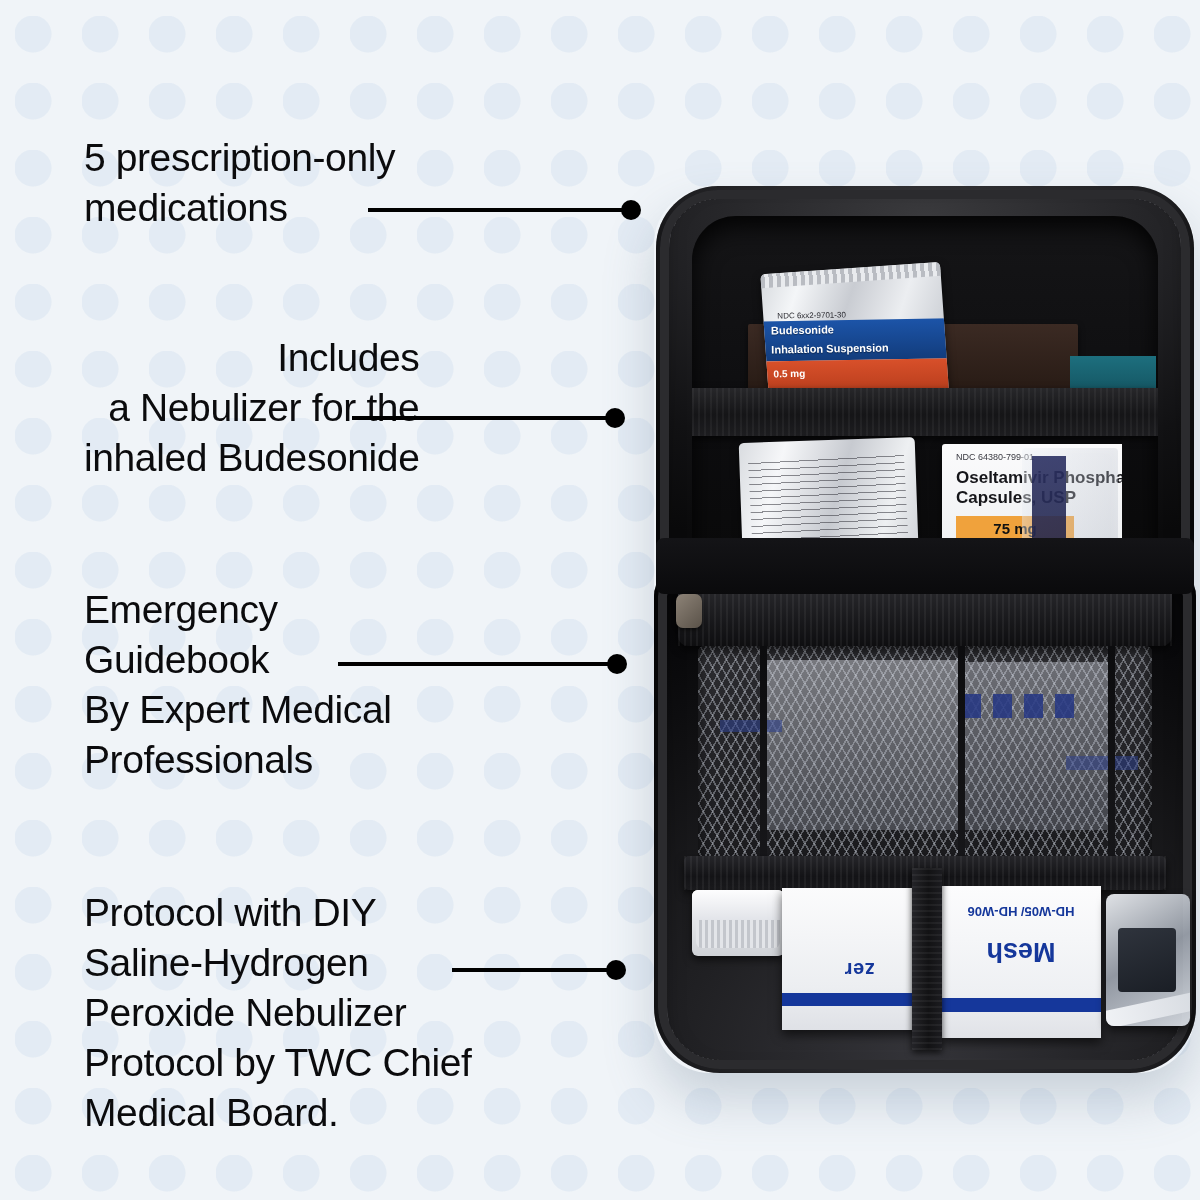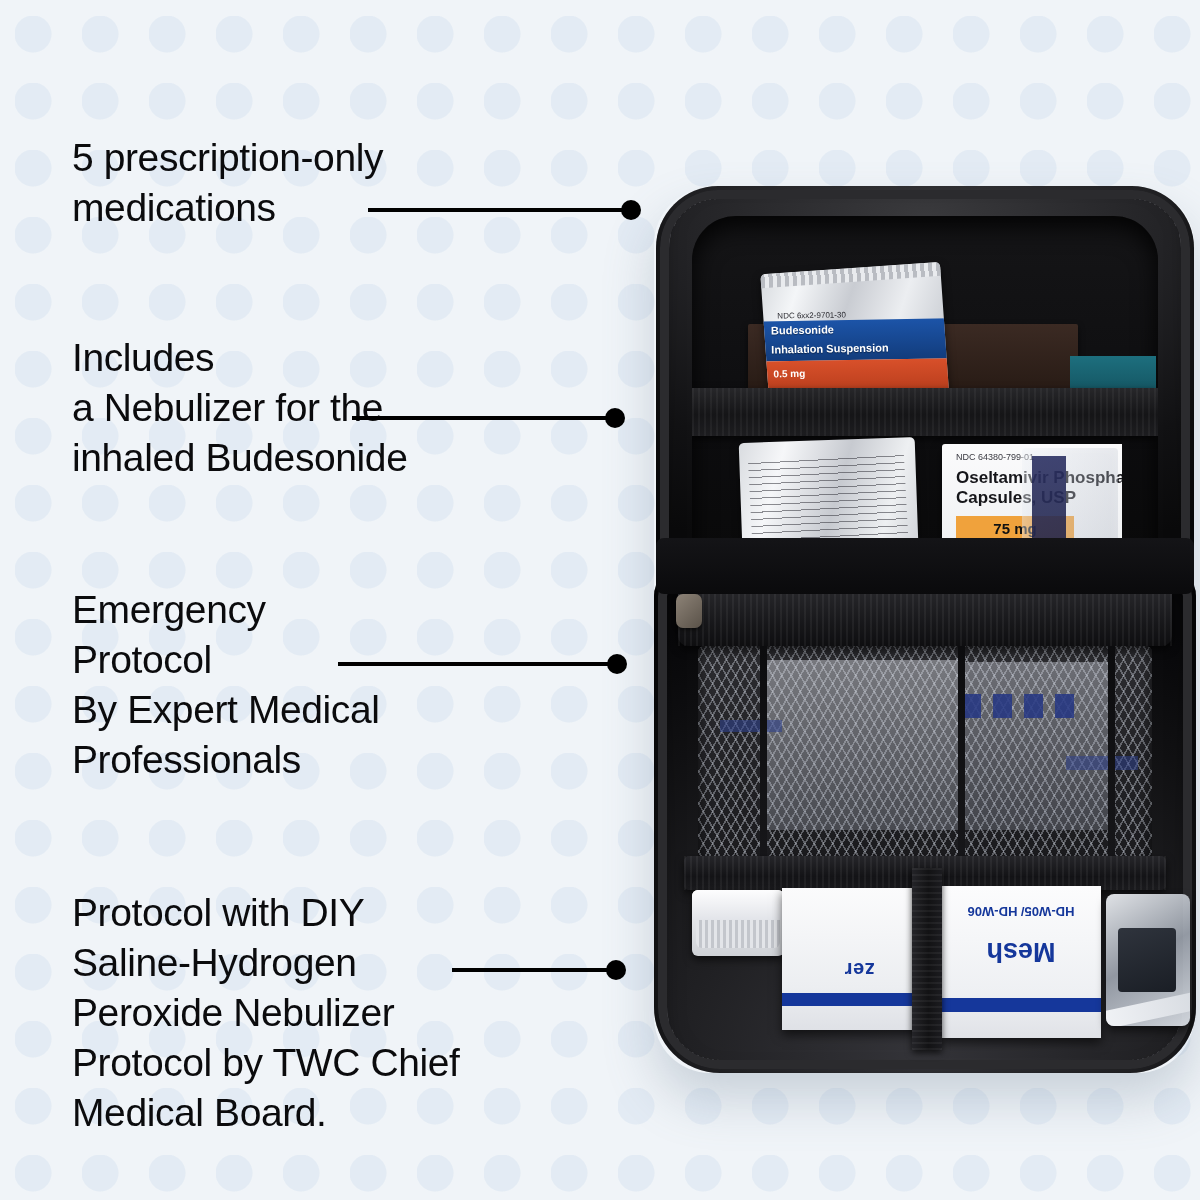--- a/index.html
+++ b/index.html
@@ -18,33 +18,33 @@
     background-size:67px 67px;
     background-position:82px 16px;
     z-index:0;
   }
 
   
   #features{
     position:absolute; left:0; top:0; width:660px; height:1200px;
     z-index:3;
   }
-  .feature{ position:absolute; left:72px; }
+  .feature{ position:absolute; left:84px; }
   .feature .ftext{
     font-size:39px;
     line-height:50px;
     letter-spacing:-0.4px;
     color:#0b0b0d;
     font-weight:400;
     white-space:pre-line;
     max-width:560px;
   }
 
   .f1{ top:133px; }
-  .f2{ top:333px; }
+  .f2{ top:333px;text-align:right; }
   .f3{ top:585px; }
   .f4{ top:888px; }
 
   
   .leader{ position:absolute; height:20px; z-index:4; }
   .leader .lline{
     position:absolute; left:0; top:8px; height:4px; background:#000; width:100%;
   }
   .leader .ldot{
     position:absolute; right:-2px; top:0; width:20px; height:20px;
@@ -504,21 +504,21 @@
     <div class="ftext">5 prescription-only
 medications</div>
   </div>
   <div class="feature f2">
     <div class="ftext">Includes
 a Nebulizer for the
 inhaled Budesonide</div>
   </div>
   <div class="feature f3">
     <div class="ftext">Emergency
-Protocol
+Guidebook
 By Expert Medical
 Professionals</div>
   </div>
   <div class="feature f4">
     <div class="ftext">Protocol with DIY
 Saline-Hydrogen
 Peroxide Nebulizer
 Protocol by TWC Chief
 Medical Board.</div>
   </div>

